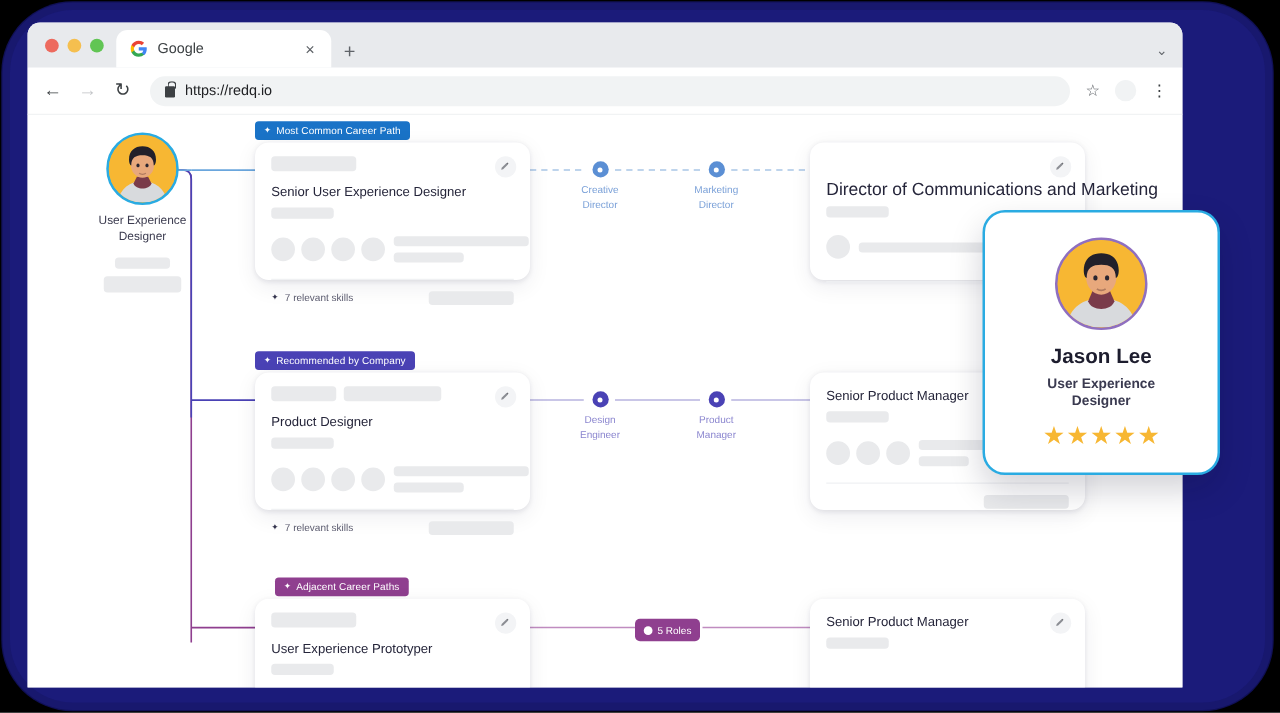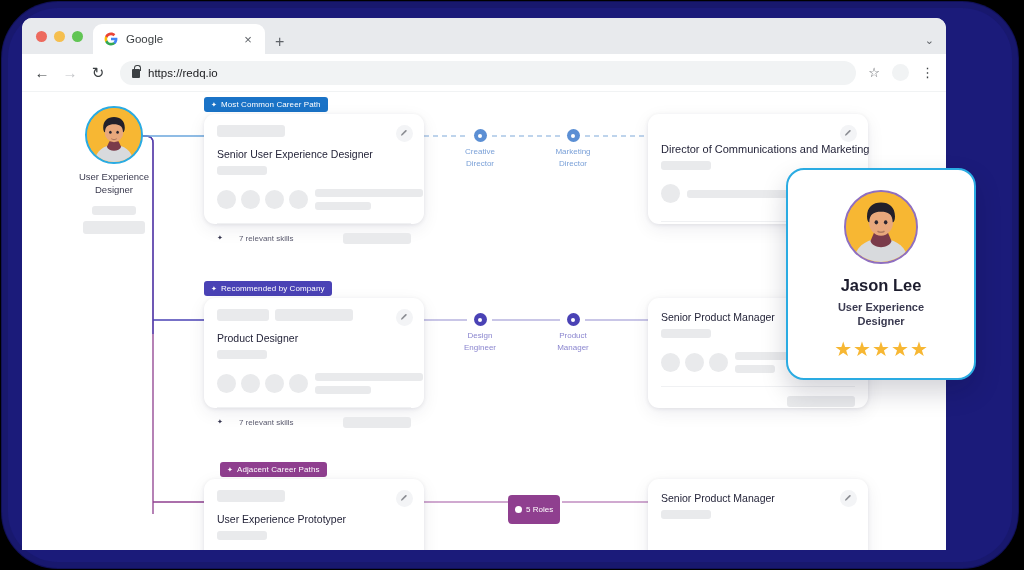--- a/index.html
+++ b/index.html
@@ -206,21 +206,21 @@
   .card-avrow { display: flex; align-items: center; gap: 7px; margin-top: 14px; }
   .avgroup { display: flex; gap: 5px; }
   .avcirc { width: 19px; height: 19px; border-radius: 50%; background: #e9eaec; }
   .avlines { display: flex; flex-direction: column; gap: 5px; }
   .card-divider { height: 1px; background: #f0f1f3; margin-top: 13px; }
   .card-foot {
     display: flex; align-items: center; justify-content: space-between;
     height: 28px;
   }
   .card-foot-left {
-    display: flex; align-items: flex-start; gap: 16px;
+    display: flex; align-items: flex-start; gap: 5px;
     font-size: 8px; color: #5a5a6e;
   }
   .card-foot-left .fdot { font-size: 7px; color: #33334d; }
   .card-foot-skel { width: 68px; height: 11px; }
 
   .edit-btn {
     position: absolute;
     right: 11px; top: 11px;
     width: 17px; height: 17px;
     border-radius: 50%;
@@ -254,21 +254,21 @@
   }
   .mid-node.blue   .mid-ring  { background: #5b8fd4; }
   .mid-node.blue   .mid-label { color: #7ba1d8; }
   .mid-node.indigo .mid-ring  { background: #4a42b5; }
   .mid-node.indigo .mid-label { color: #8b86cf; }
 
   
   #roles-pill {
     position: absolute;
     display: inline-flex; align-items: center; gap: 4px;
-    height: 29px; padding: 0 7px;
+    height: 18px; padding: 0 7px;
     border-radius: 4px;
     background: #8f3f8f;
     color: #ffffff;
     font-size: 8px;
     white-space: nowrap;
   }
   #roles-pill .pdot {
     width: 7px; height: 7px; border-radius: 50%;
     background: #ffffff;
     display: block;
@@ -457,21 +457,21 @@
       <div class="mid-ring">
           <i></i>
         </div>
       <div class="mid-label">
         <div>Marketing</div>
         <div>Director</div>
       </div>
     </div>
 
     <div class="card" style="left:626px; top:22px; width:220px; height:110px;">
-      <div class="card-title" style="margin-top:18px; font-size:11px;">Director of Communications and Marketing</div>
+      <div class="card-title" style="margin-top:18px; font-size:14px;">Director of Communications and Marketing</div>
       <div class="skel card-subskel"></div>
       <div class="card-avrow">
         <div class="avgroup">
           <span class="avcirc"></span>
         </div>
         <div class="avlines">
           <div class="skel" style="width:120px;height:8px;"></div>
         </div>
       </div>
       <div class="card-divider" style="margin-top:18px;"></div>

